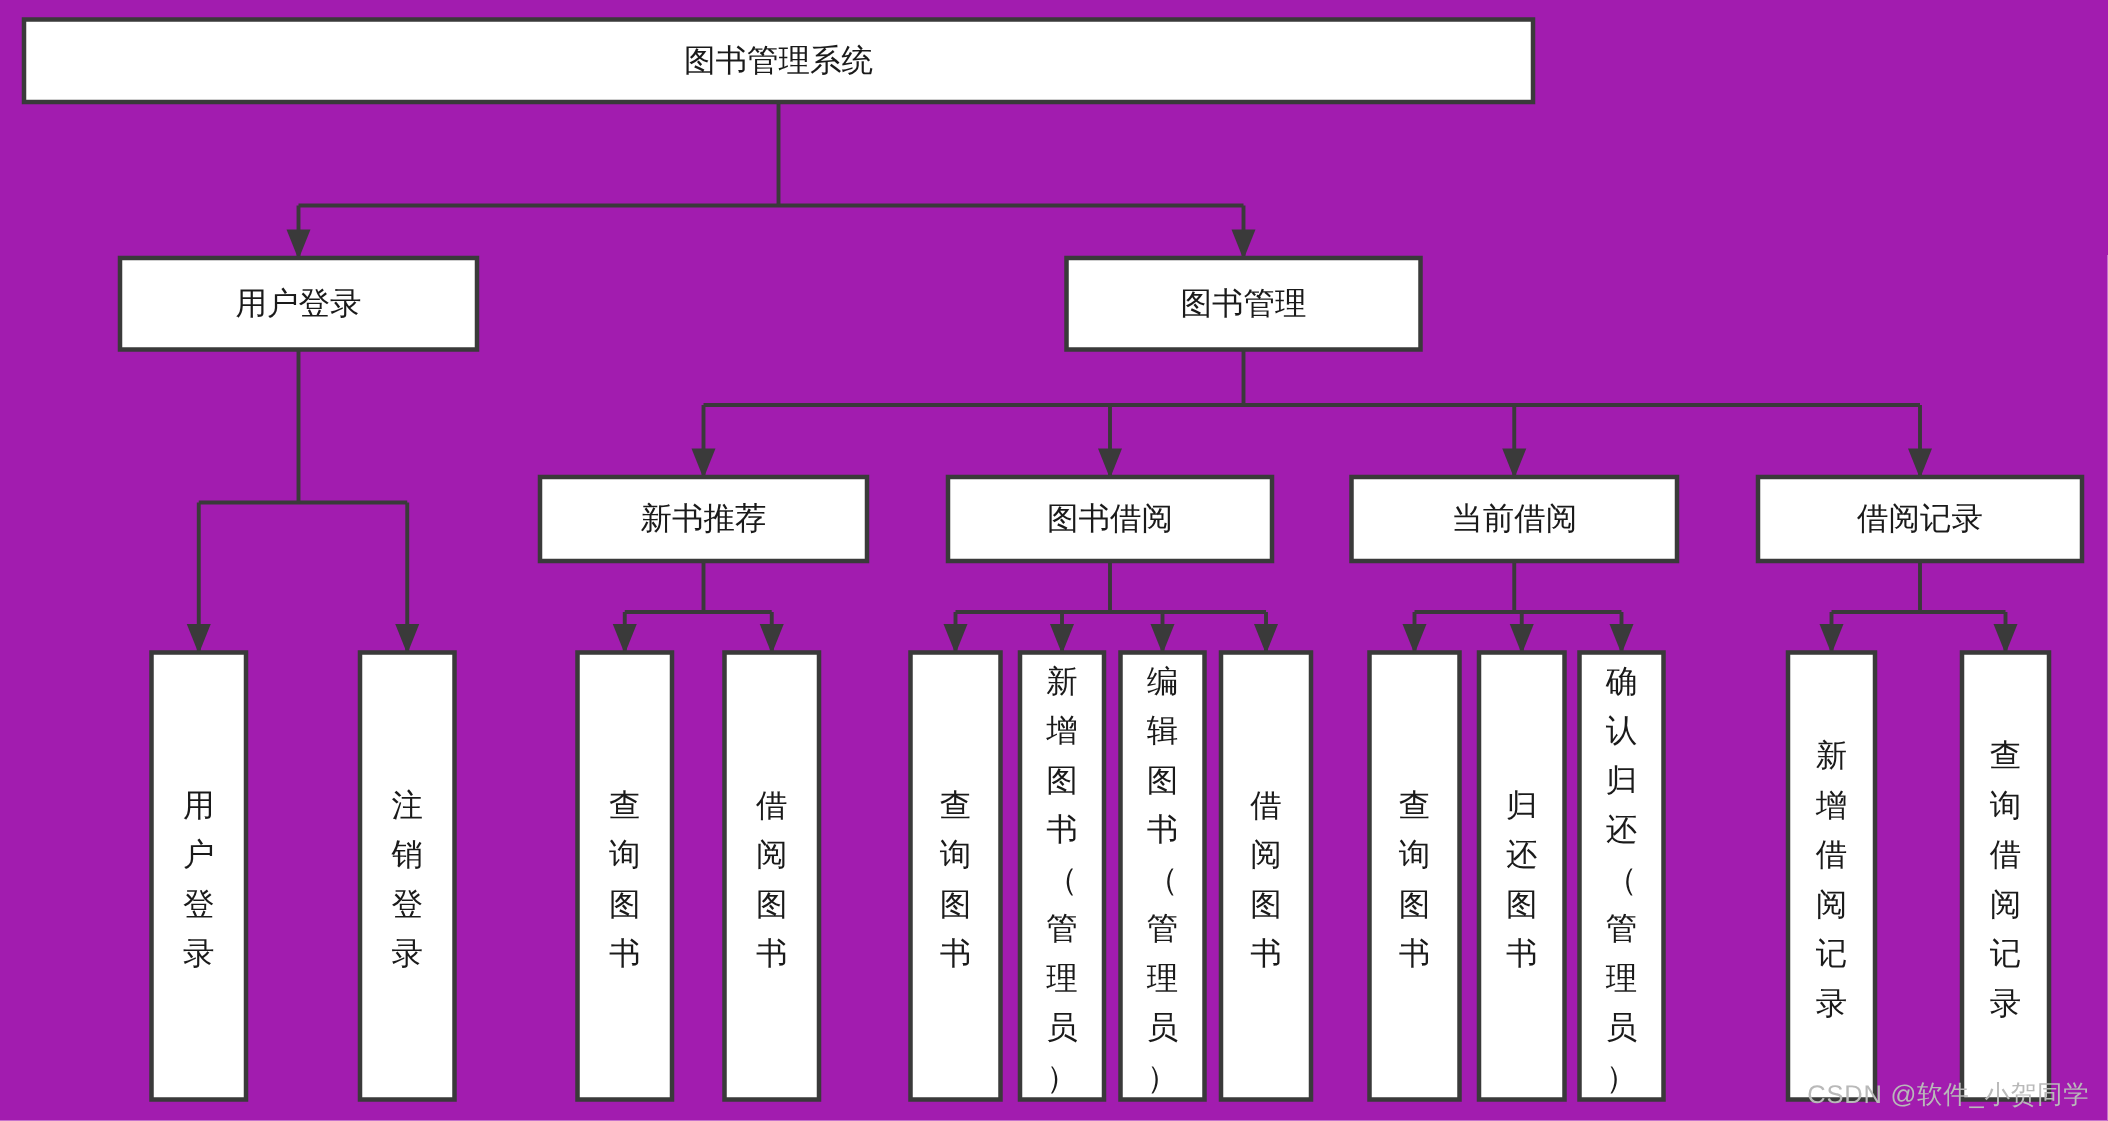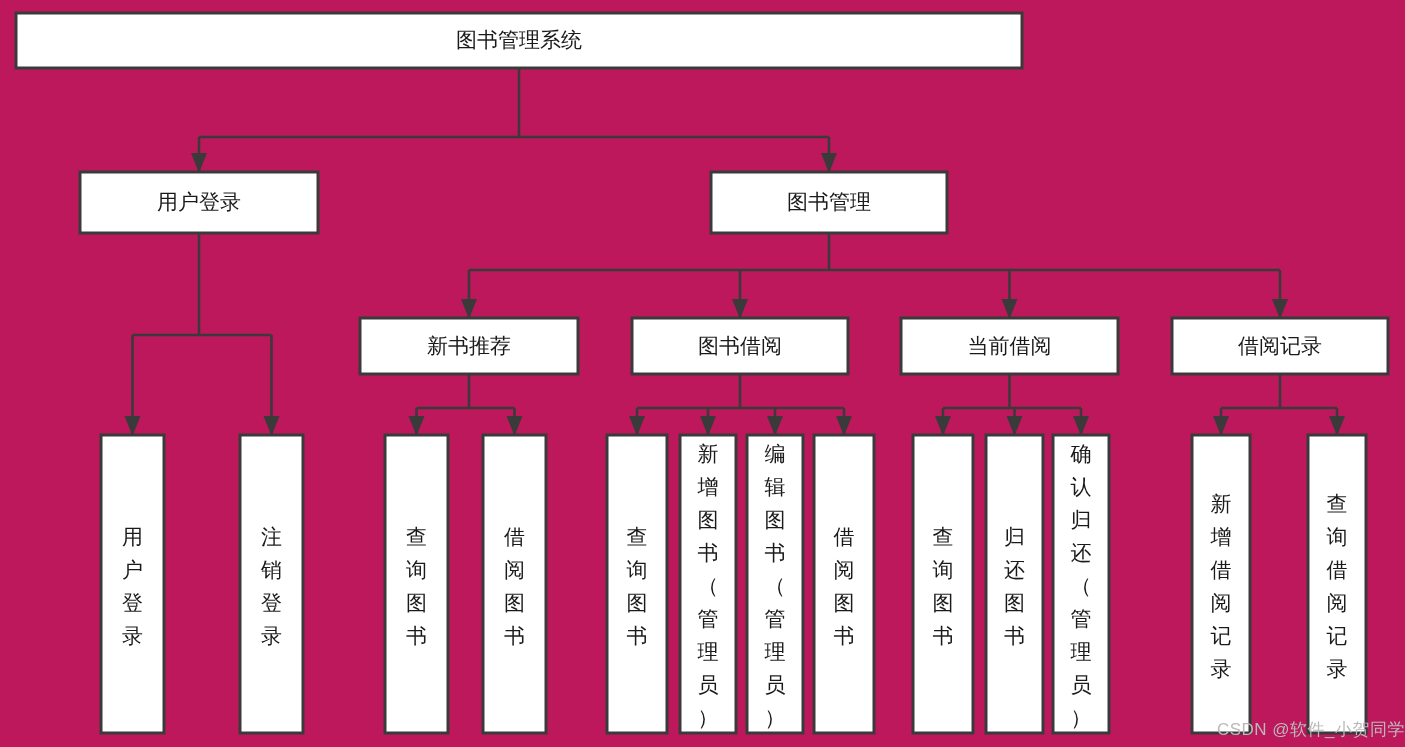--- a/index.html
+++ b/index.html
@@ -10,21 +10,21 @@
   body {
     width: 1405px;
     height: 747px;
     font-family: "Liberation Sans", "DejaVu Sans", sans-serif;
     overflow: hidden;
   }
   #diagram-root {
     position: relative;
     width: 1405px;
     height: 747px;
-    background: #be185d;
+    background: #a21caf;
   }
   svg#tree-svg {
     position: absolute;
     left: 0;
     top: 0;
     width: 1405px;
     height: 747px;
     display: block;
   }
   .node-box {
@@ -52,21 +52,21 @@
   }
   .node-label-vertical {
     font-family: "Liberation Sans", "DejaVu Sans", sans-serif;
     fill: #1a1a1a;
     font-size: 21px;
     text-anchor: middle;
     white-space: pre;
   }
   .watermark {
     position: absolute;
-    right: 0;
+    right: 12px;
     bottom: 6px;
     font-family: "Liberation Sans", "DejaVu Sans", sans-serif;
     font-size: 17px;
     color: #b9b9b9;
     letter-spacing: 0.5px;
     user-select: none;
     pointer-events: none;
   }
 </style>
 </head>

